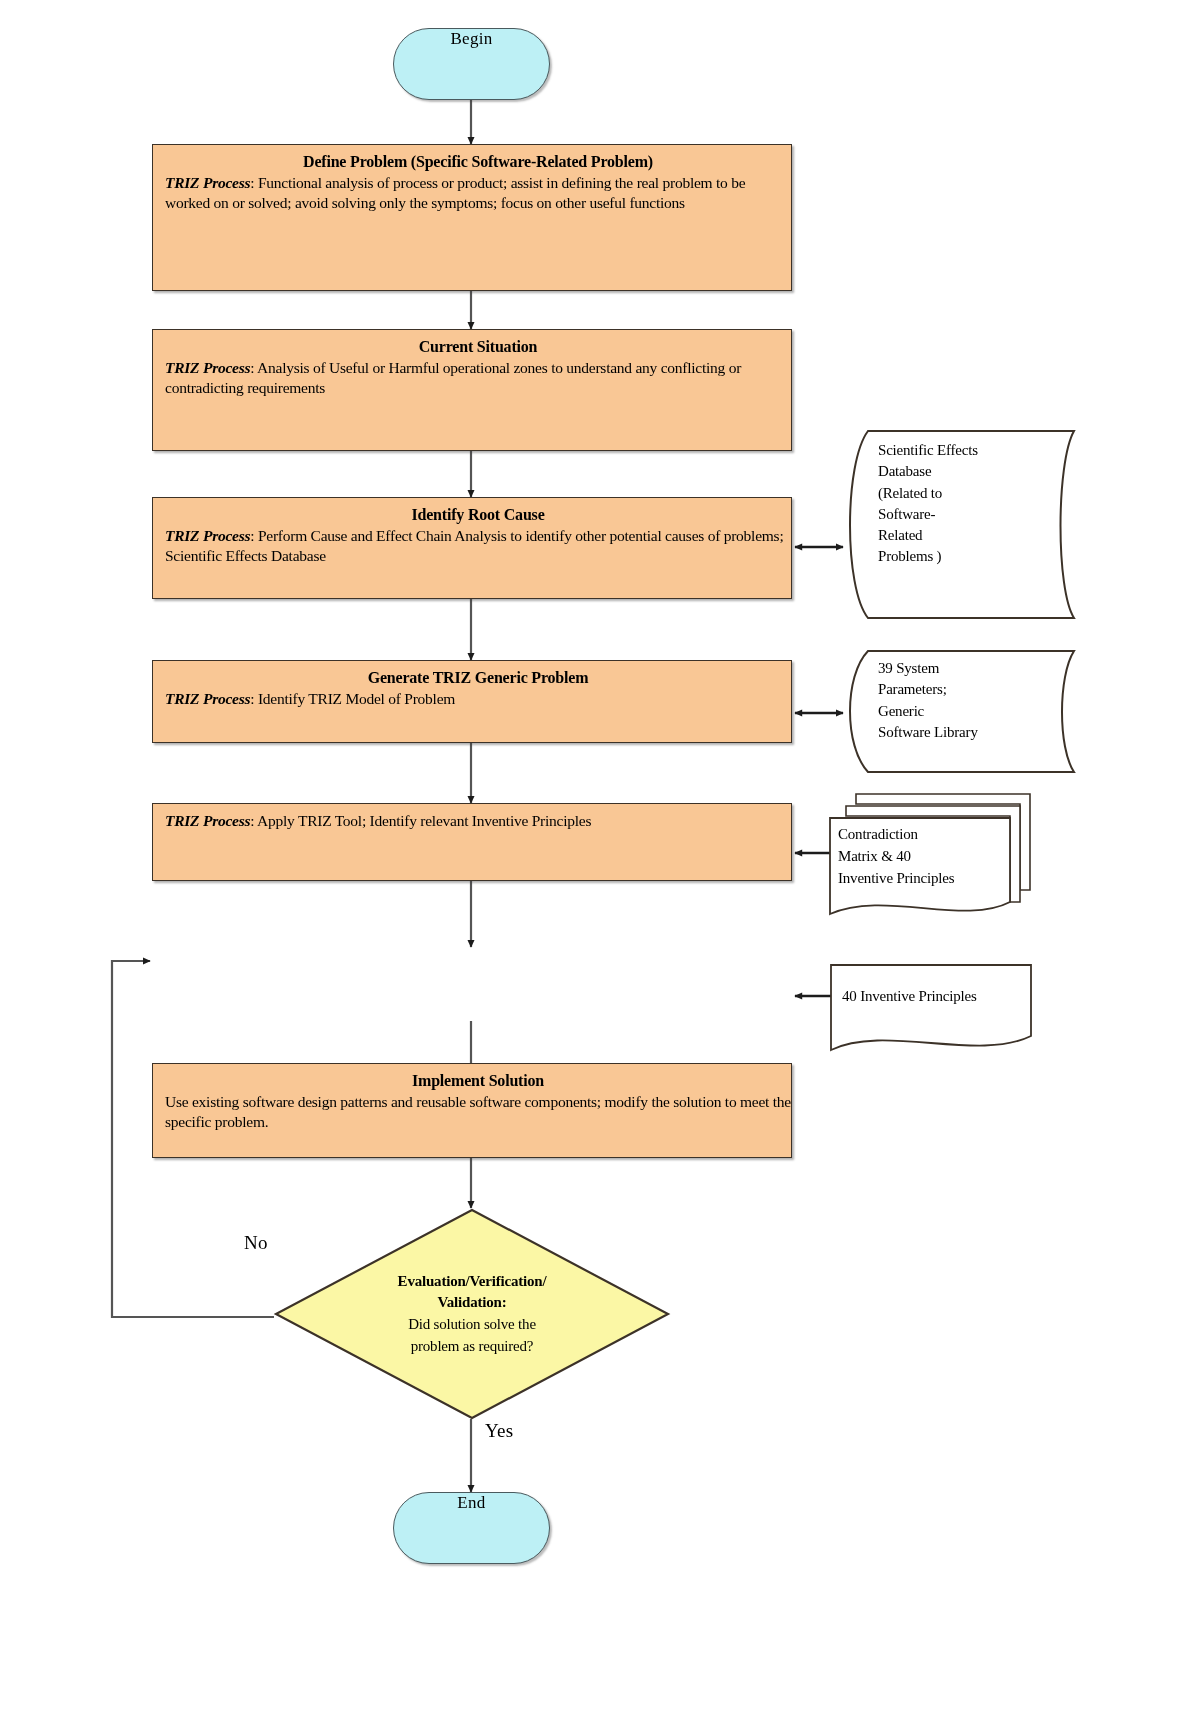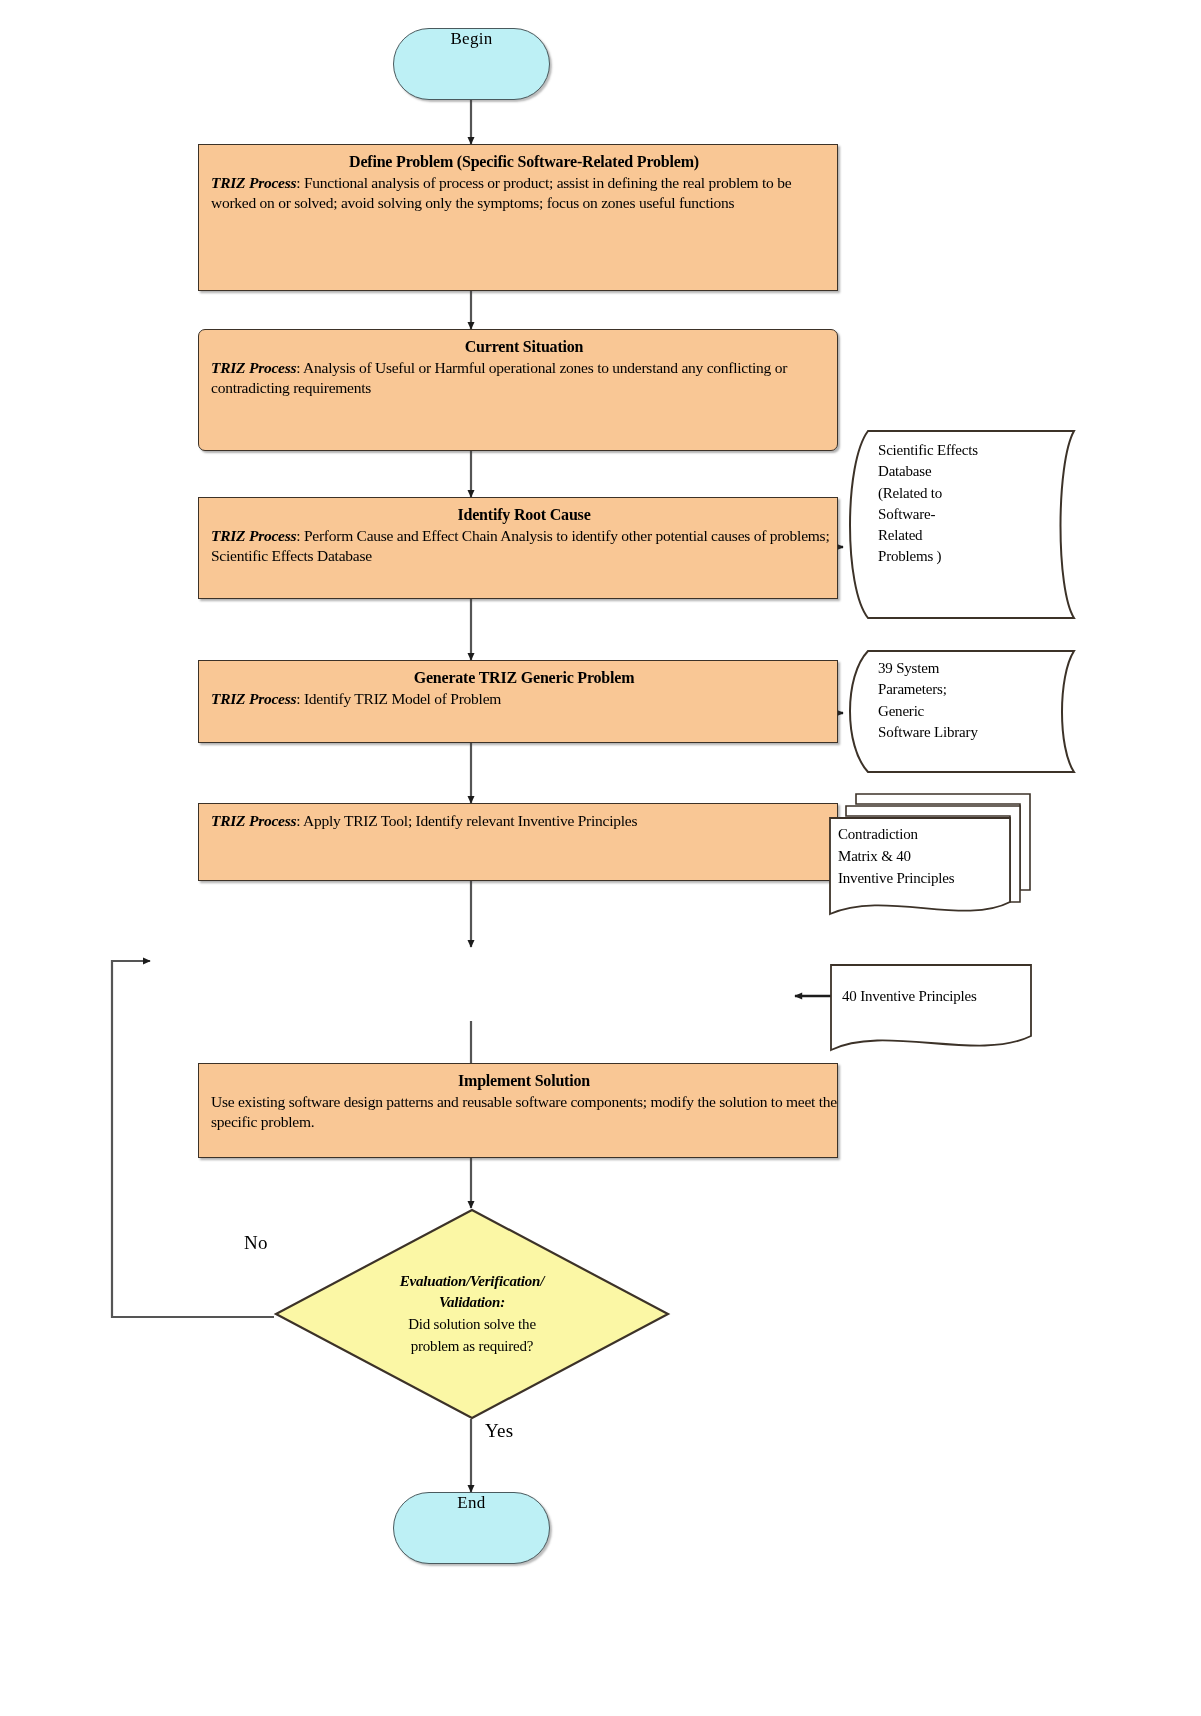--- a/index.html
+++ b/index.html
@@ -33,21 +33,20 @@
     font-size: 17px;
     letter-spacing: 0.3px;
     box-shadow: 2px 2px 2px rgba(60,60,60,0.35);
   }
   
   .process {
     background: #f9c795;
     border: 1.5px solid #3c3228;
     padding: 7px 0 8px 12px;
     box-shadow: 2px 2px 2px rgba(60,60,60,0.4);
-    margin-left: 46px;
   }
   .process .title {
     font-weight: bold;
     text-align: center;
     font-size: 16px;
     line-height: 1.25;
     margin-bottom: 1px;
     letter-spacing: -0.2px;
   }
   .process .body {
@@ -69,21 +68,21 @@
     width: 100%; height: 100%;
     display: flex;
     flex-direction: column;
     align-items: center;
     justify-content: center;
     font-size: 15px;
     line-height: 1.45;
     text-align: center;
     letter-spacing: -0.2px;
   }
-  .diamond-text .dt-title { font-weight: bold; font-style: italic; }
+  .diamond-text .dt-title { font-weight: bold; }
   
   .curvedata { position: absolute; }
   .curvedata svg { position: absolute; left: 0; top: 0; overflow: visible; }
   .curvedata .cd-text {
     position: absolute;
     font-size: 15px;
     line-height: 1.42;
     letter-spacing: -0.2px;
     white-space: pre-line;
   }
@@ -145,24 +144,24 @@
     <line x1="795" y1="853" x2="843" y2="853" stroke="#1c1c1c" stroke-width="2.6" marker-end="url(#arrow)" marker-start="url(#arrowstart)"></line>
     <line x1="795" y1="996" x2="843" y2="996" stroke="#1c1c1c" stroke-width="2.6" marker-end="url(#arrow)" marker-start="url(#arrowstart)"></line>
   </svg>
 
   <div class="node terminator" style="left:393px; top:28px; width:157px; height:72px;">
     <span>Begin</span>
   </div>
 
   <div class="node process" style="left:152px; top:144px; width:640px; height:147px;">
     <div class="title">Define Problem (Specific Software-Related Problem)</div>
-    <div class="body"><span class="lbl">TRIZ Process</span><span>: Functional analysis of process or product; assist in defining the real problem to be worked on or solved; avoid solving only the symptoms; focus on zones useful functions</span></div>
-  </div>
-
-  <div class="node process" style="left:152px; top:329px; width:640px; height:122px;border-radius:7px;">
+    <div class="body"><span class="lbl">TRIZ Process</span><span>: Functional analysis of process or product; assist in defining the real problem to be worked on or solved; avoid solving only the symptoms; focus on other useful functions</span></div>
+  </div>
+
+  <div class="node process" style="left:152px; top:329px; width:640px; height:122px;">
     <div class="title">Current Situation</div>
     <div class="body"><span class="lbl">TRIZ Process</span><span>: Analysis of Useful or Harmful operational zones to understand any conflicting or contradicting requirements</span></div>
   </div>
 
   <div class="node process" style="left:152px; top:660px; width:640px; height:83px;">
     <div class="title">Generate TRIZ Generic Problem</div>
     <div class="body"><span class="lbl">TRIZ Process</span><span>: Identify TRIZ Model of Problem</span></div>
   </div>
 
   <div class="node process" style="left:152px; top:497px; width:640px; height:102px;">

